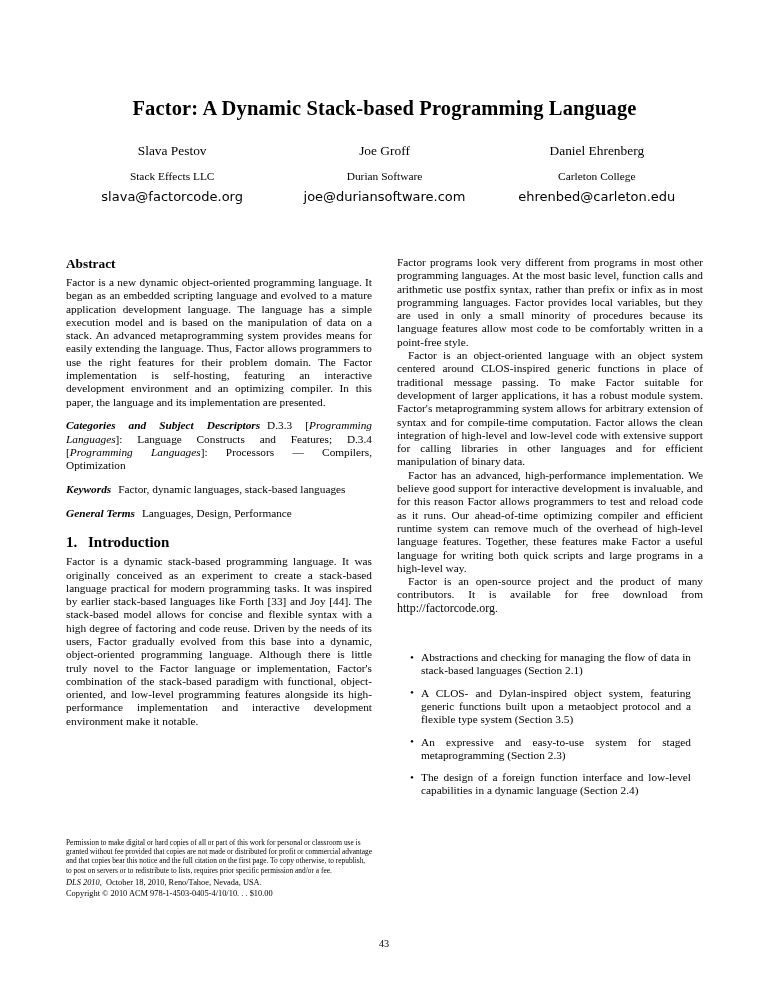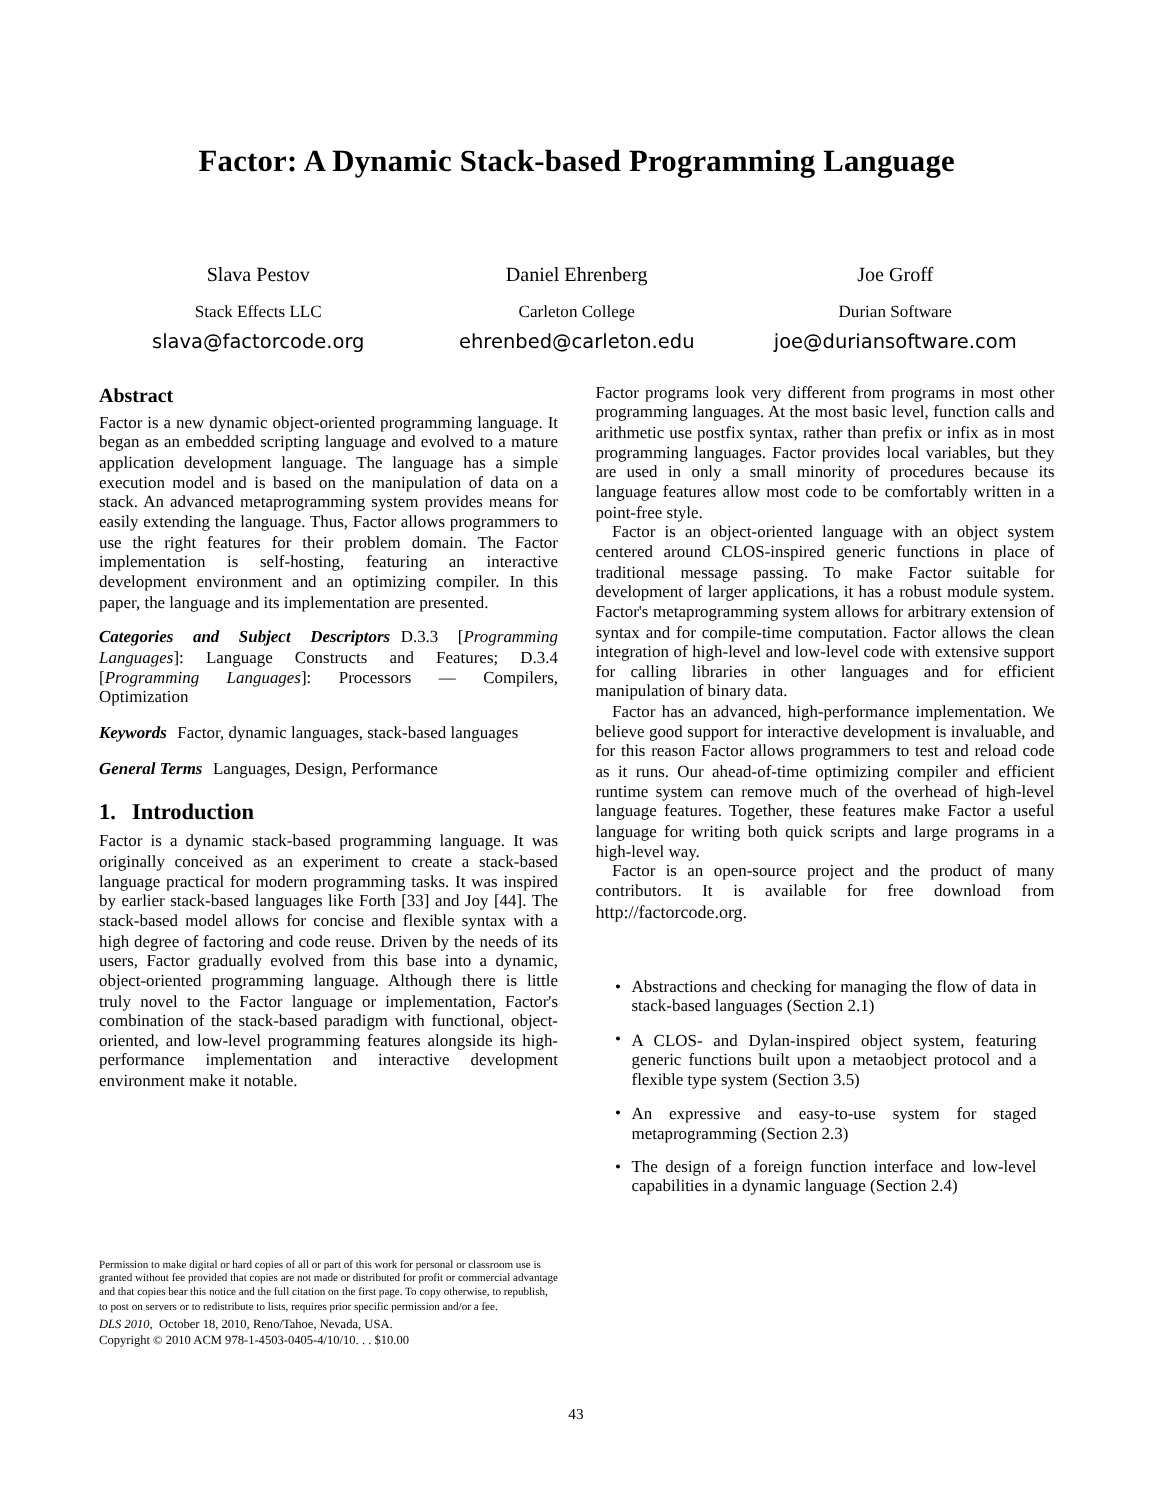--- a/index.html
+++ b/index.html
@@ -41,21 +41,20 @@
     position: absolute;
     left: 66px;
     top: 143px;
     width: 637px;
     display: flex;
     flex-direction: row;
   }
   .author {
     flex: 1 1 0;
     text-align: center;
-    margin-top: 32px;
   }
   .author-name {
     font-size: 13.4px;
     line-height: 1.25;
     margin-bottom: 9px;
   }
   .author-affil {
     font-size: 11.4px;
     line-height: 1.25;
     margin-bottom: 6px;
@@ -173,28 +172,28 @@
 
   <div class="title">Factor: A Dynamic Stack-based Programming Language</div>
 
   <div class="authors">
     <div class="author">
       <div class="author-name">Slava Pestov</div>
       <div class="author-affil">Stack Effects LLC</div>
       <div class="author-email">slava@factorcode.org</div>
     </div>
     <div class="author">
+      <div class="author-name">Joe Groff</div>
+      <div class="author-affil">Durian Software</div>
+      <div class="author-email">joe@duriansoftware.com</div>
+    </div>
+    <div class="author">
       <div class="author-name">Daniel Ehrenberg</div>
       <div class="author-affil">Carleton College</div>
       <div class="author-email">ehrenbed@carleton.edu</div>
-    </div>
-    <div class="author">
-      <div class="author-name">Joe Groff</div>
-      <div class="author-affil">Durian Software</div>
-      <div class="author-email">joe@duriansoftware.com</div>
     </div>
   </div>
 
   <div class="col col-left">
 
     <div class="sec-head">Abstract</div>
     <p class="para">Factor is a new dynamic object-oriented programming language. It began as an embedded scripting language and evolved to a mature application development language. The language has a simple execution model and is based on the manipulation of data on a stack. An advanced metaprogramming system provides means for easily extending the language. Thus, Factor allows programmers to use the right features for their problem domain. The Factor implementation is self-hosting, featuring an interactive development environment and an optimizing compiler. In this paper, the language and its implementation are presented.</p>
 
     <div class="meta-block">
       <span class="meta-label">Categories and Subject Descriptors</span><span class="meta-gap"></span><span>D.3.3 [</span><em>Programming Languages</em><span>]: Language Constructs and Features; D.3.4 [</span><em>Programming Languages</em><span>]: Processors — Compilers, Optimization</span>

